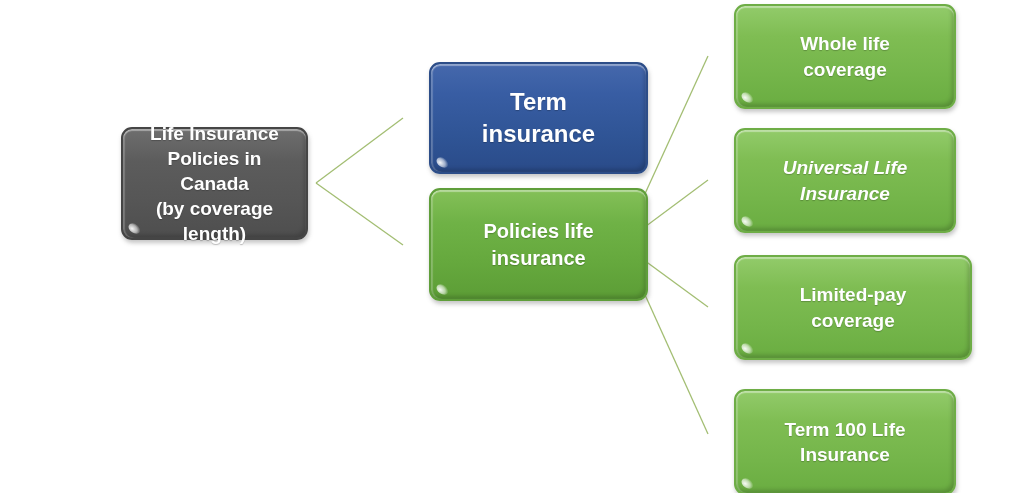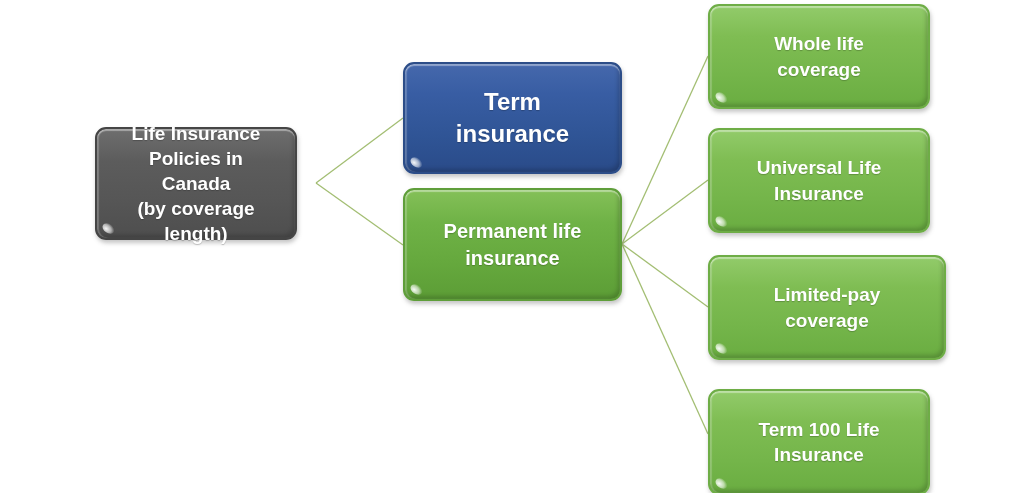--- a/index.html
+++ b/index.html
@@ -30,20 +30,21 @@
     justify-content: center;
     text-align: center;
     border-radius: 11px;
     box-sizing: border-box;
     color: #ffffff;
     font-weight: bold;
     white-space: pre-line;
     line-height: 1.32;
     text-shadow: 0 1px 1px rgba(0,0,0,0.22);
     padding: 6px 24px;
+    margin-left: 26px;
   }
   
   .node {
     box-shadow:
       inset 0 2px 1px rgba(255,255,255,0.40),
       inset 2px 0 1px rgba(255,255,255,0.22),
       inset -2px -3px 4px rgba(0,0,0,0.18),
       1px 3px 4px rgba(90,90,90,0.35);
   }
   
@@ -72,25 +73,25 @@
     background: linear-gradient(180deg, #84c058 0%, #6fb246 30%, #65a83d 68%, #5c9d36 100%);
     border: 2px solid #5f9e3a;
     font-size: 20px;
   }
   .node-green {
     background: linear-gradient(180deg, #92cb6a 0%, #7fbd53 30%, #74b54a 68%, #6aad41 100%);
     border: 2px solid #6ead46;
     font-size: 19px;
   }
   
-  .pos-root      { left: 95px;  top: 127px; width: 202px; height: 113px; }
+  .pos-root      { left: 95px;  top: 127px; width: 187px; height: 113px; }
   .pos-term      { left: 403px; top: 62px;  width: 219px; height: 112px; }
   .pos-permanent { left: 403px; top: 188px; width: 219px; height: 113px; }
   .pos-whole     { left: 708px; top: 4px;   width: 222px; height: 105px; }
-  .pos-universal { left: 708px; top: 128px; width: 222px; height: 105px; }
+  .pos-universal { left: 708px; top: 128px; width: 222px; height: 105px; font-style: italic; }
   .pos-limited   { left: 708px; top: 255px; width: 238px; height: 105px; }
   .pos-term100   { left: 708px; top: 389px; width: 222px; height: 106px; }
 </style>
 </head>
 <body>
 
 <div class="canvas">
 
   <svg class="connectors" viewBox="0 0 1024 493" xmlns="http://www.w3.org/2000/svg">
     <line x1="316" y1="183" x2="403" y2="118" stroke="#a3be73" stroke-width="1.3"></line>
@@ -105,21 +106,21 @@
     <span>Life Insurance
 Policies in Canada
 (by coverage length)</span>
   </div>
 
   <div class="node node-blue pos-term">
     <span>Term insurance</span>
   </div>
 
   <div class="node node-green-dark pos-permanent">
-    <span>Permanent life
+    <span>Policies life
 insurance</span>
   </div>
 
   <div class="node node-green pos-whole">
     <span>Whole life coverage</span>
   </div>
 
   <div class="node node-green pos-universal">
     <span>Universal Life
 Insurance</span>

